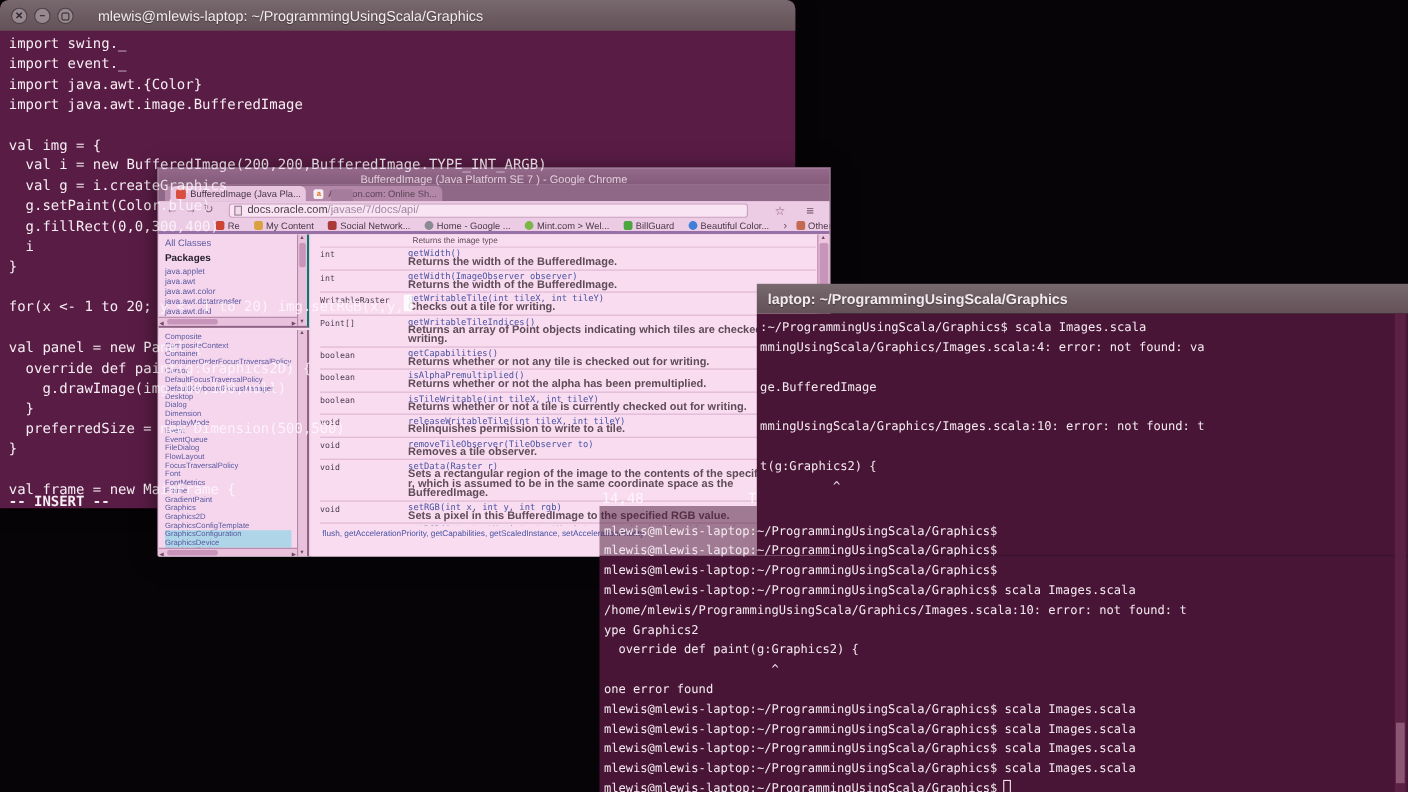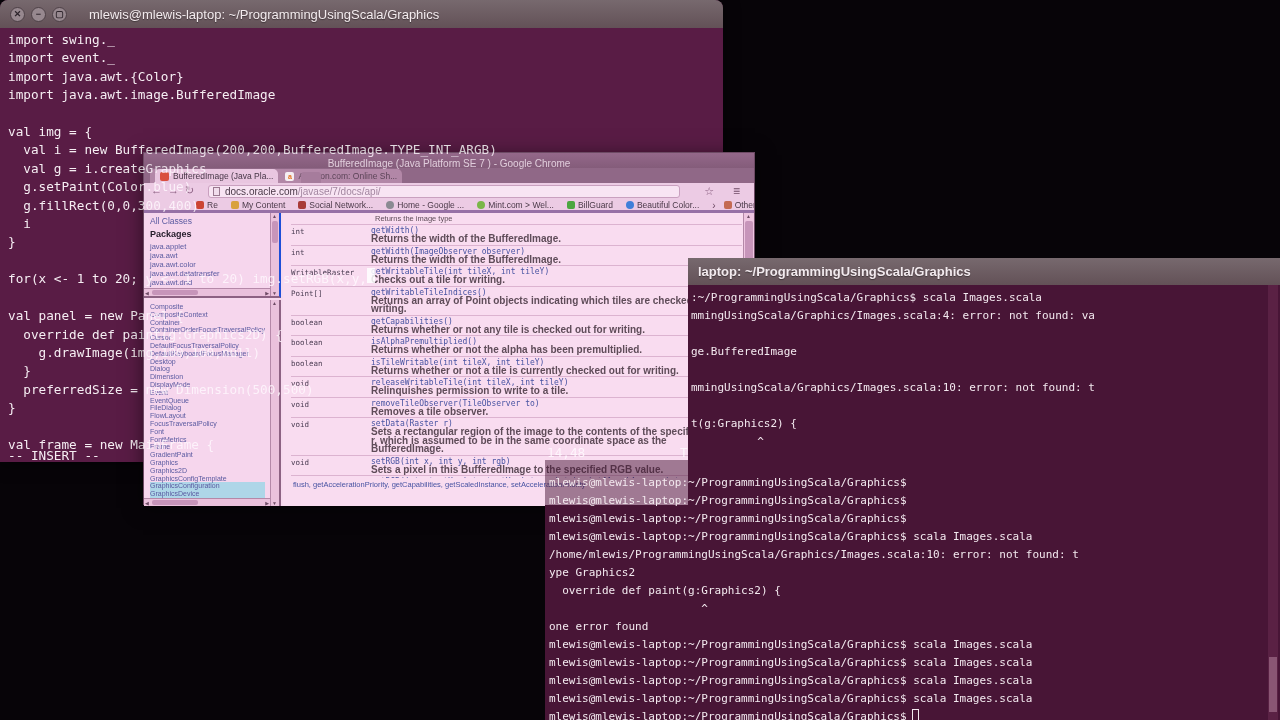--- a/index.html
+++ b/index.html
@@ -18,21 +18,21 @@
             border:1px solid #4d4046; color:#2d242b; font-size:9px; line-height:13px;
             text-align:center; margin-left:6px; font-weight:bold; }
   .winbtn:first-child { margin-left:10px; }
   .tl-title { color:#f3ebee; font-size:13px; font-weight:normal; margin-left:22px;
               text-shadow:0 1px 1px rgba(0,0,0,.4); }
   .vim-pre, .ghost-vim { font-family:"DejaVu Sans Mono", monospace; font-size:12.7px;
                          line-height:18.4px; color:#f6eef3; }
   .vim-pre { position:absolute; left:8px; top:31px; }
   .tl-status { position:absolute; left:0; top:448px; width:100%; height:16px;
                font-family:"DejaVu Sans Mono", monospace; font-size:12.7px; color:#f6eef3; }
-  .tl-mode  { position:absolute; left:8px;  font-weight:normal; }
+  .tl-mode  { position:absolute; left:8px;  font-weight:bold; }
   .tl-ruler { position:absolute; left:547px; }
   .tl-top   { position:absolute; left:680px; }
 
   
   .browser { position:absolute; left:143px; top:152px; width:612px; height:353px;
              z-index:2; border:1px solid #6d4a64; background:#eccbe4;
              box-shadow:0 3px 18px rgba(0,0,0,.5); }
   .br-titlebar { position:relative; height:15px; background:linear-gradient(#94688a,#845c7a);
                  text-align:center; }
   .br-titlebar span { font-size:10px; color:rgba(246,232,243,.8); line-height:15px; }
@@ -61,21 +61,21 @@
   .bm-label { font-size:8.5px; color:#4a3948; }
   .bm-re .bm-ico{background:#cc4433;} .bm-folder .bm-ico{background:#d9a13f;}
   .bm-social .bm-ico{background:#a83a38;} .bm-globe .bm-ico{background:#8a8a92;border-radius:50%;}
   .bm-mint .bm-ico{background:#7ab648;border-radius:50%;} .bm-shield .bm-ico{background:#4ba640;}
   .bm-weather .bm-ico{background:#3f7fd9;border-radius:50%;}
   .bm-right { margin-left:auto; display:flex; align-items:center; padding-right:6px; }
   .bm-chevron { font-size:10px; color:#6d4a64; margin-right:8px; }
   .bm-other .bm-ico{background:#c46a52;}
   .br-content { position:relative; height:293px; background:#f7d9ee; overflow:hidden; }
   .side-top { position:absolute; left:0; top:0; width:137px; height:85px;
-              border-right:2px solid #1d4ed8; border-bottom:2px solid #8d6283; background:#f6d6ed; }
+              border-right:2px solid #0f766e; border-bottom:2px solid #8d6283; background:#f6d6ed; }
   .all-classes { position:absolute; left:6px; top:3px; font-size:8.5px; color:#5a5aa0; }
   .pkg-head { position:absolute; left:6px; top:16px; font-size:9px; font-weight:bold; color:#241c2a; }
   .pkg-list { position:absolute; left:6px; top:29px; }
   .pkg-list div { font-size:7.5px; line-height:9px; color:#5a5aa0; white-space:nowrap; }
   .vscroll { position:absolute; right:0; top:0; width:9px; height:100%;
              background:#eac1dc; border-left:1px solid #b488a8; font-size:5px; color:#6d4a64; }
   .vscroll .arr-up { position:absolute; top:0; left:1px; }
   .vscroll .arr-dn { position:absolute; bottom:0; left:1px; }
   .vscroll .thumb { position:absolute; left:1px; top:8px; width:6px; height:22px;
                     background:#c795ba; border:1px solid #a征; border-radius:2px; }

